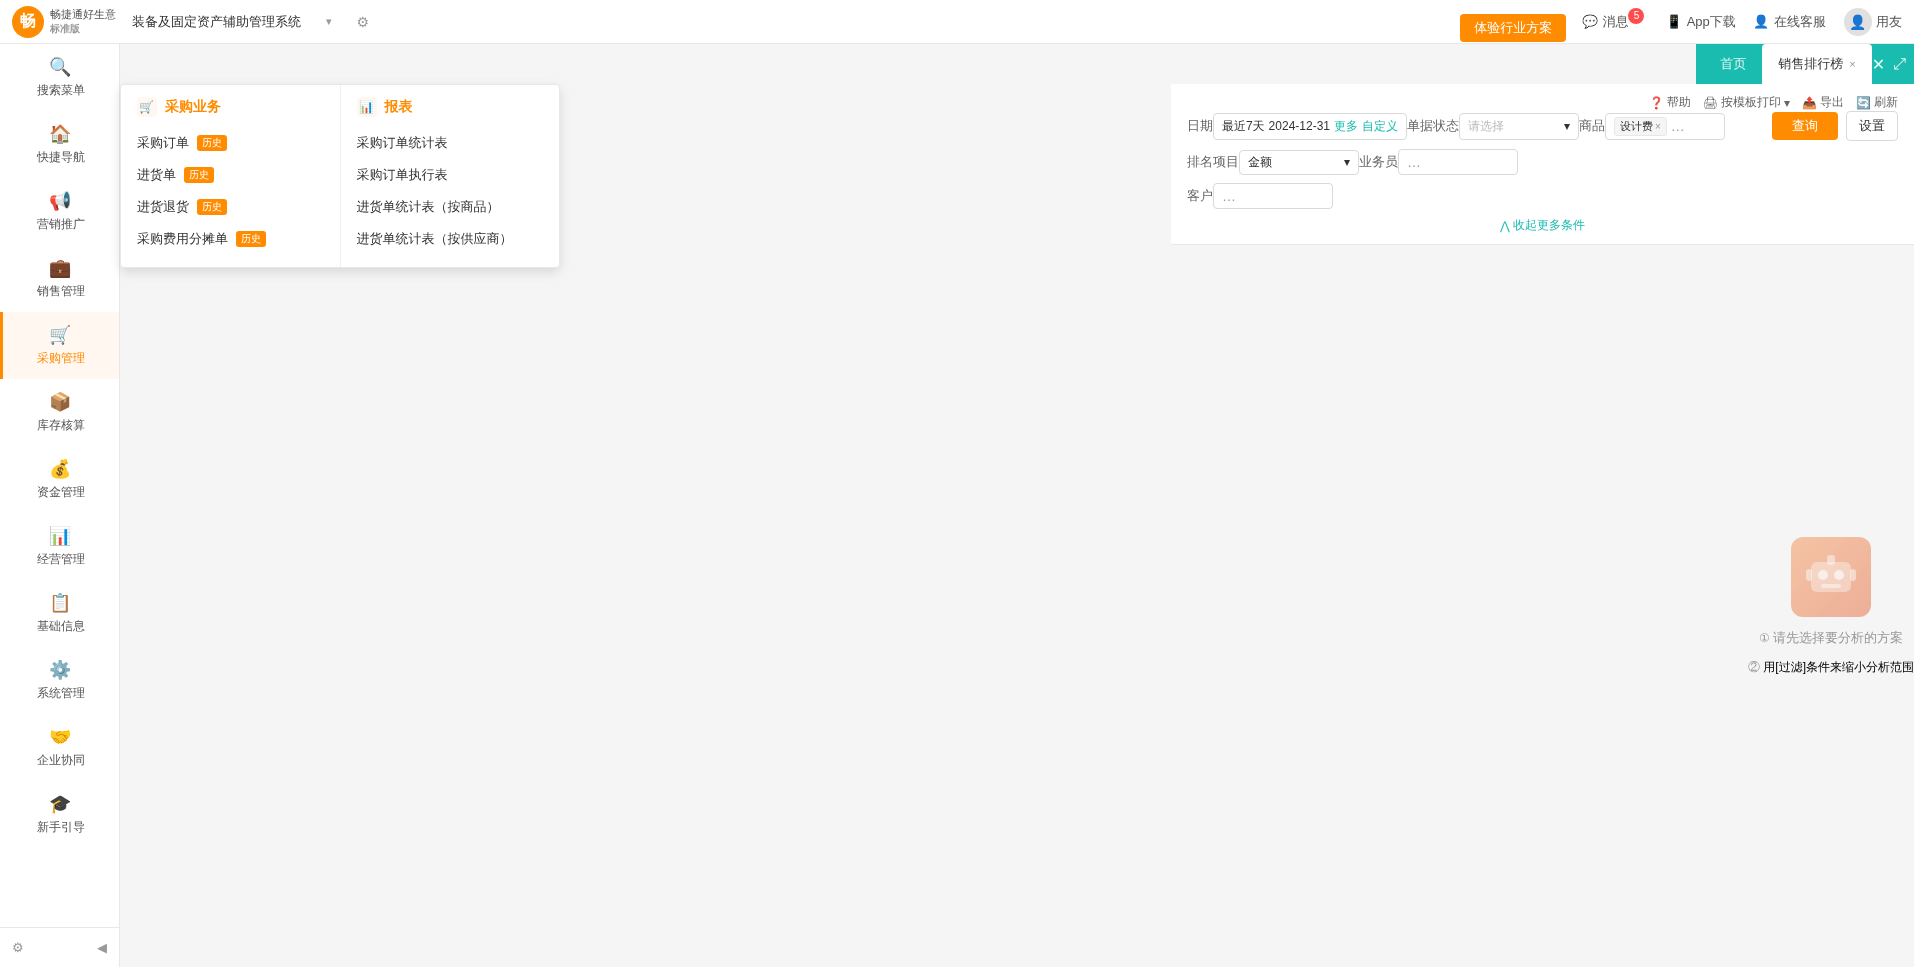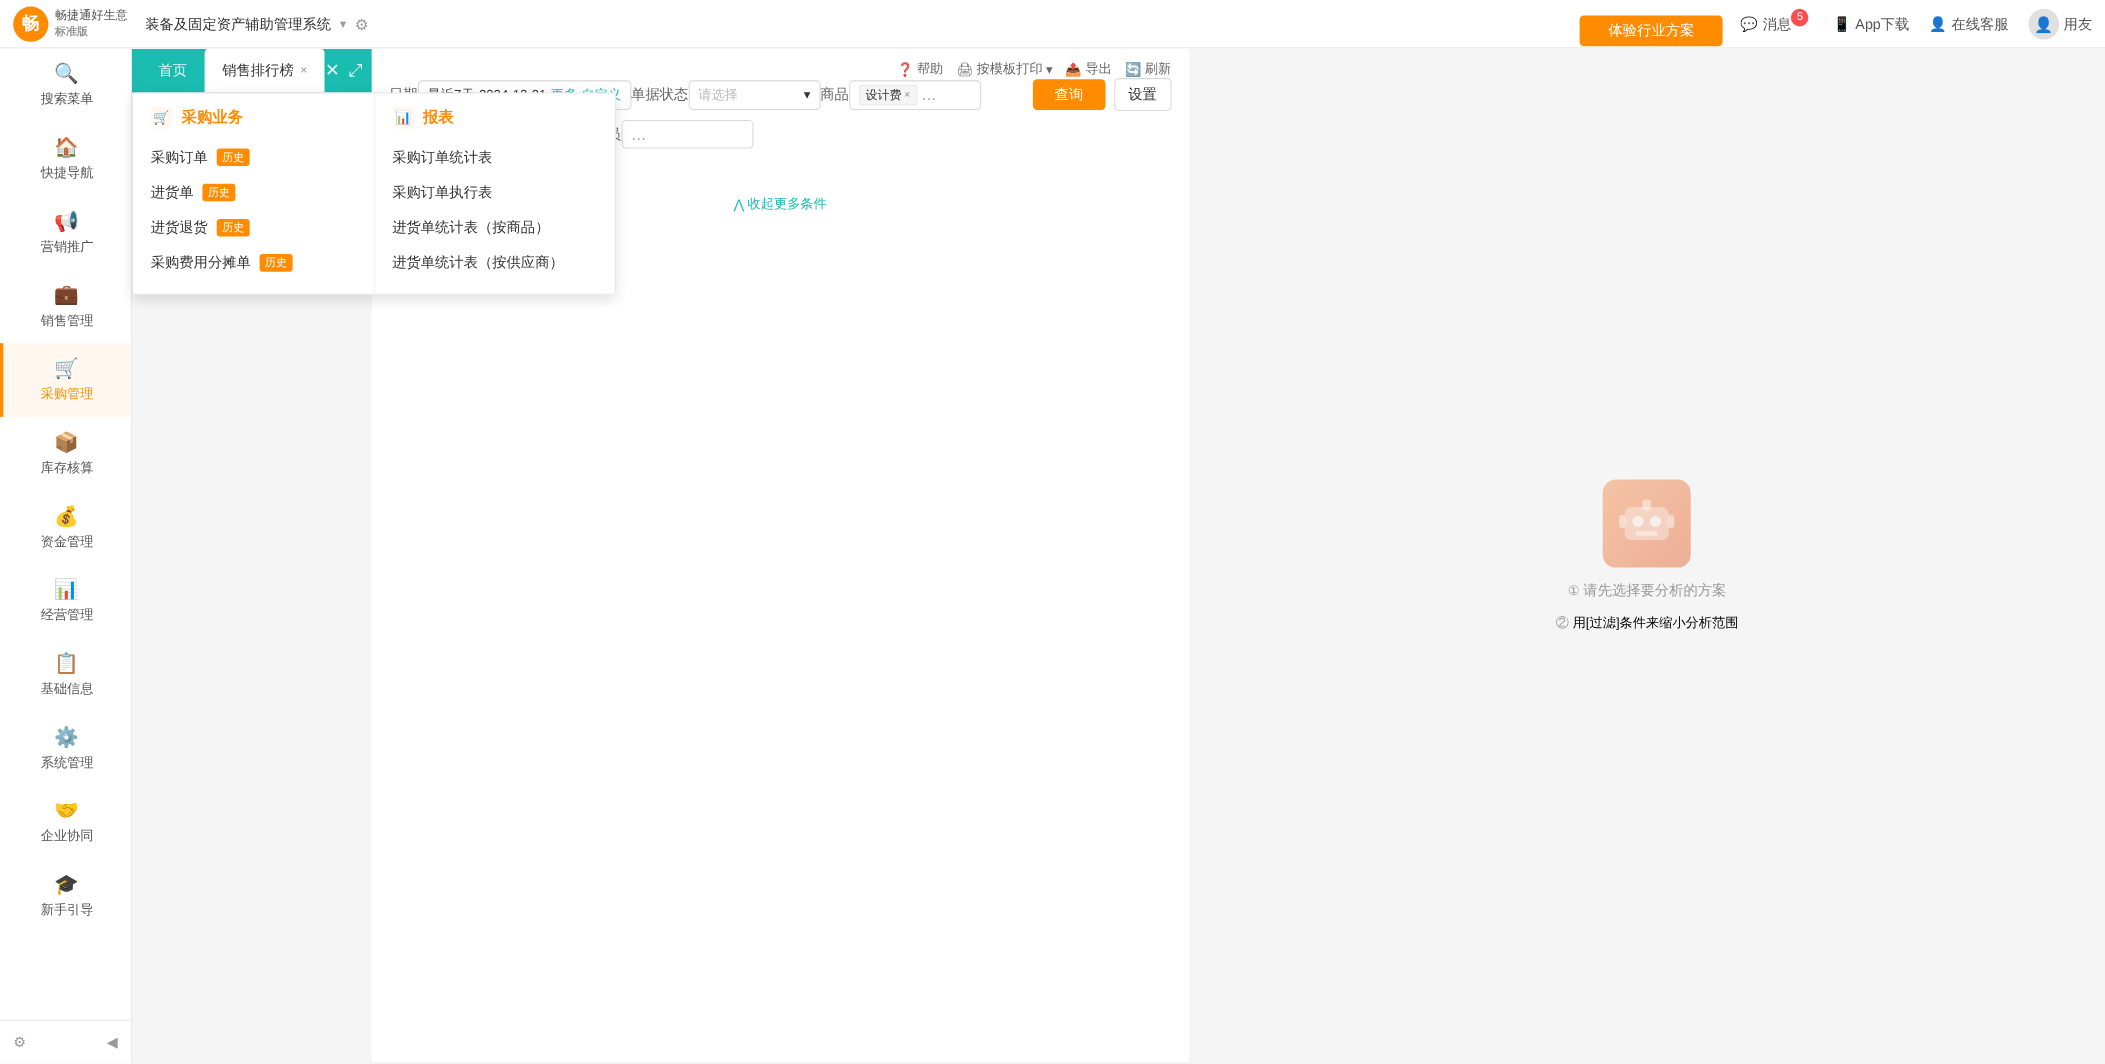--- a/index.html
+++ b/index.html
@@ -29,33 +29,33 @@
       border-radius: 50%;
       display: flex; align-items: center; justify-content: center;
       color: white; font-size: 16px; font-weight: bold;
     }
     .logo-text { font-size: 11px; color: #555; line-height: 1.3; }
     .logo-sub { font-size: 10px; color: #999; font-weight: bold; }
     .top-system-name {
       flex: 1;
       display: flex;
       align-items: center;
-      gap: 8px;
+      gap: 25px;
       color: #333;
       font-size: 13px;
     }
     .top-system-name .name { color: #333; }
     .top-system-name .arrow { color: #999; font-size: 11px; }
     .top-system-name .settings-icon { color: #999; font-size: 14px; cursor: pointer; }
     .industry-btn {
       background: #ff8c00;
       color: white;
       border: none;
       border-radius: 4px;
-      padding: 5px 26px;
+      padding: 5px 14px;
       font-size: 13px;
       cursor: pointer;
       margin-right: 16px;
       margin-top: 12px;
     }
     .top-right {
       display: flex;
       align-items: center;
       gap: 18px;
     }
@@ -120,22 +120,23 @@
       padding: 12px;
       display: flex;
       justify-content: space-between;
       border-top: 1px solid #e8e8e8;
     }
 
     
     .content-area {
       flex: 1;
       display: flex;
-      flex-direction: row;
+      flex-direction: column;
       overflow: hidden;
+      align-items: flex-end;
     }
 
     
     .tab-bar {
       background: #1abcb0;
       display: flex;
       align-items: center;
       height: 40px;
       padding: 0 8px;
     }

